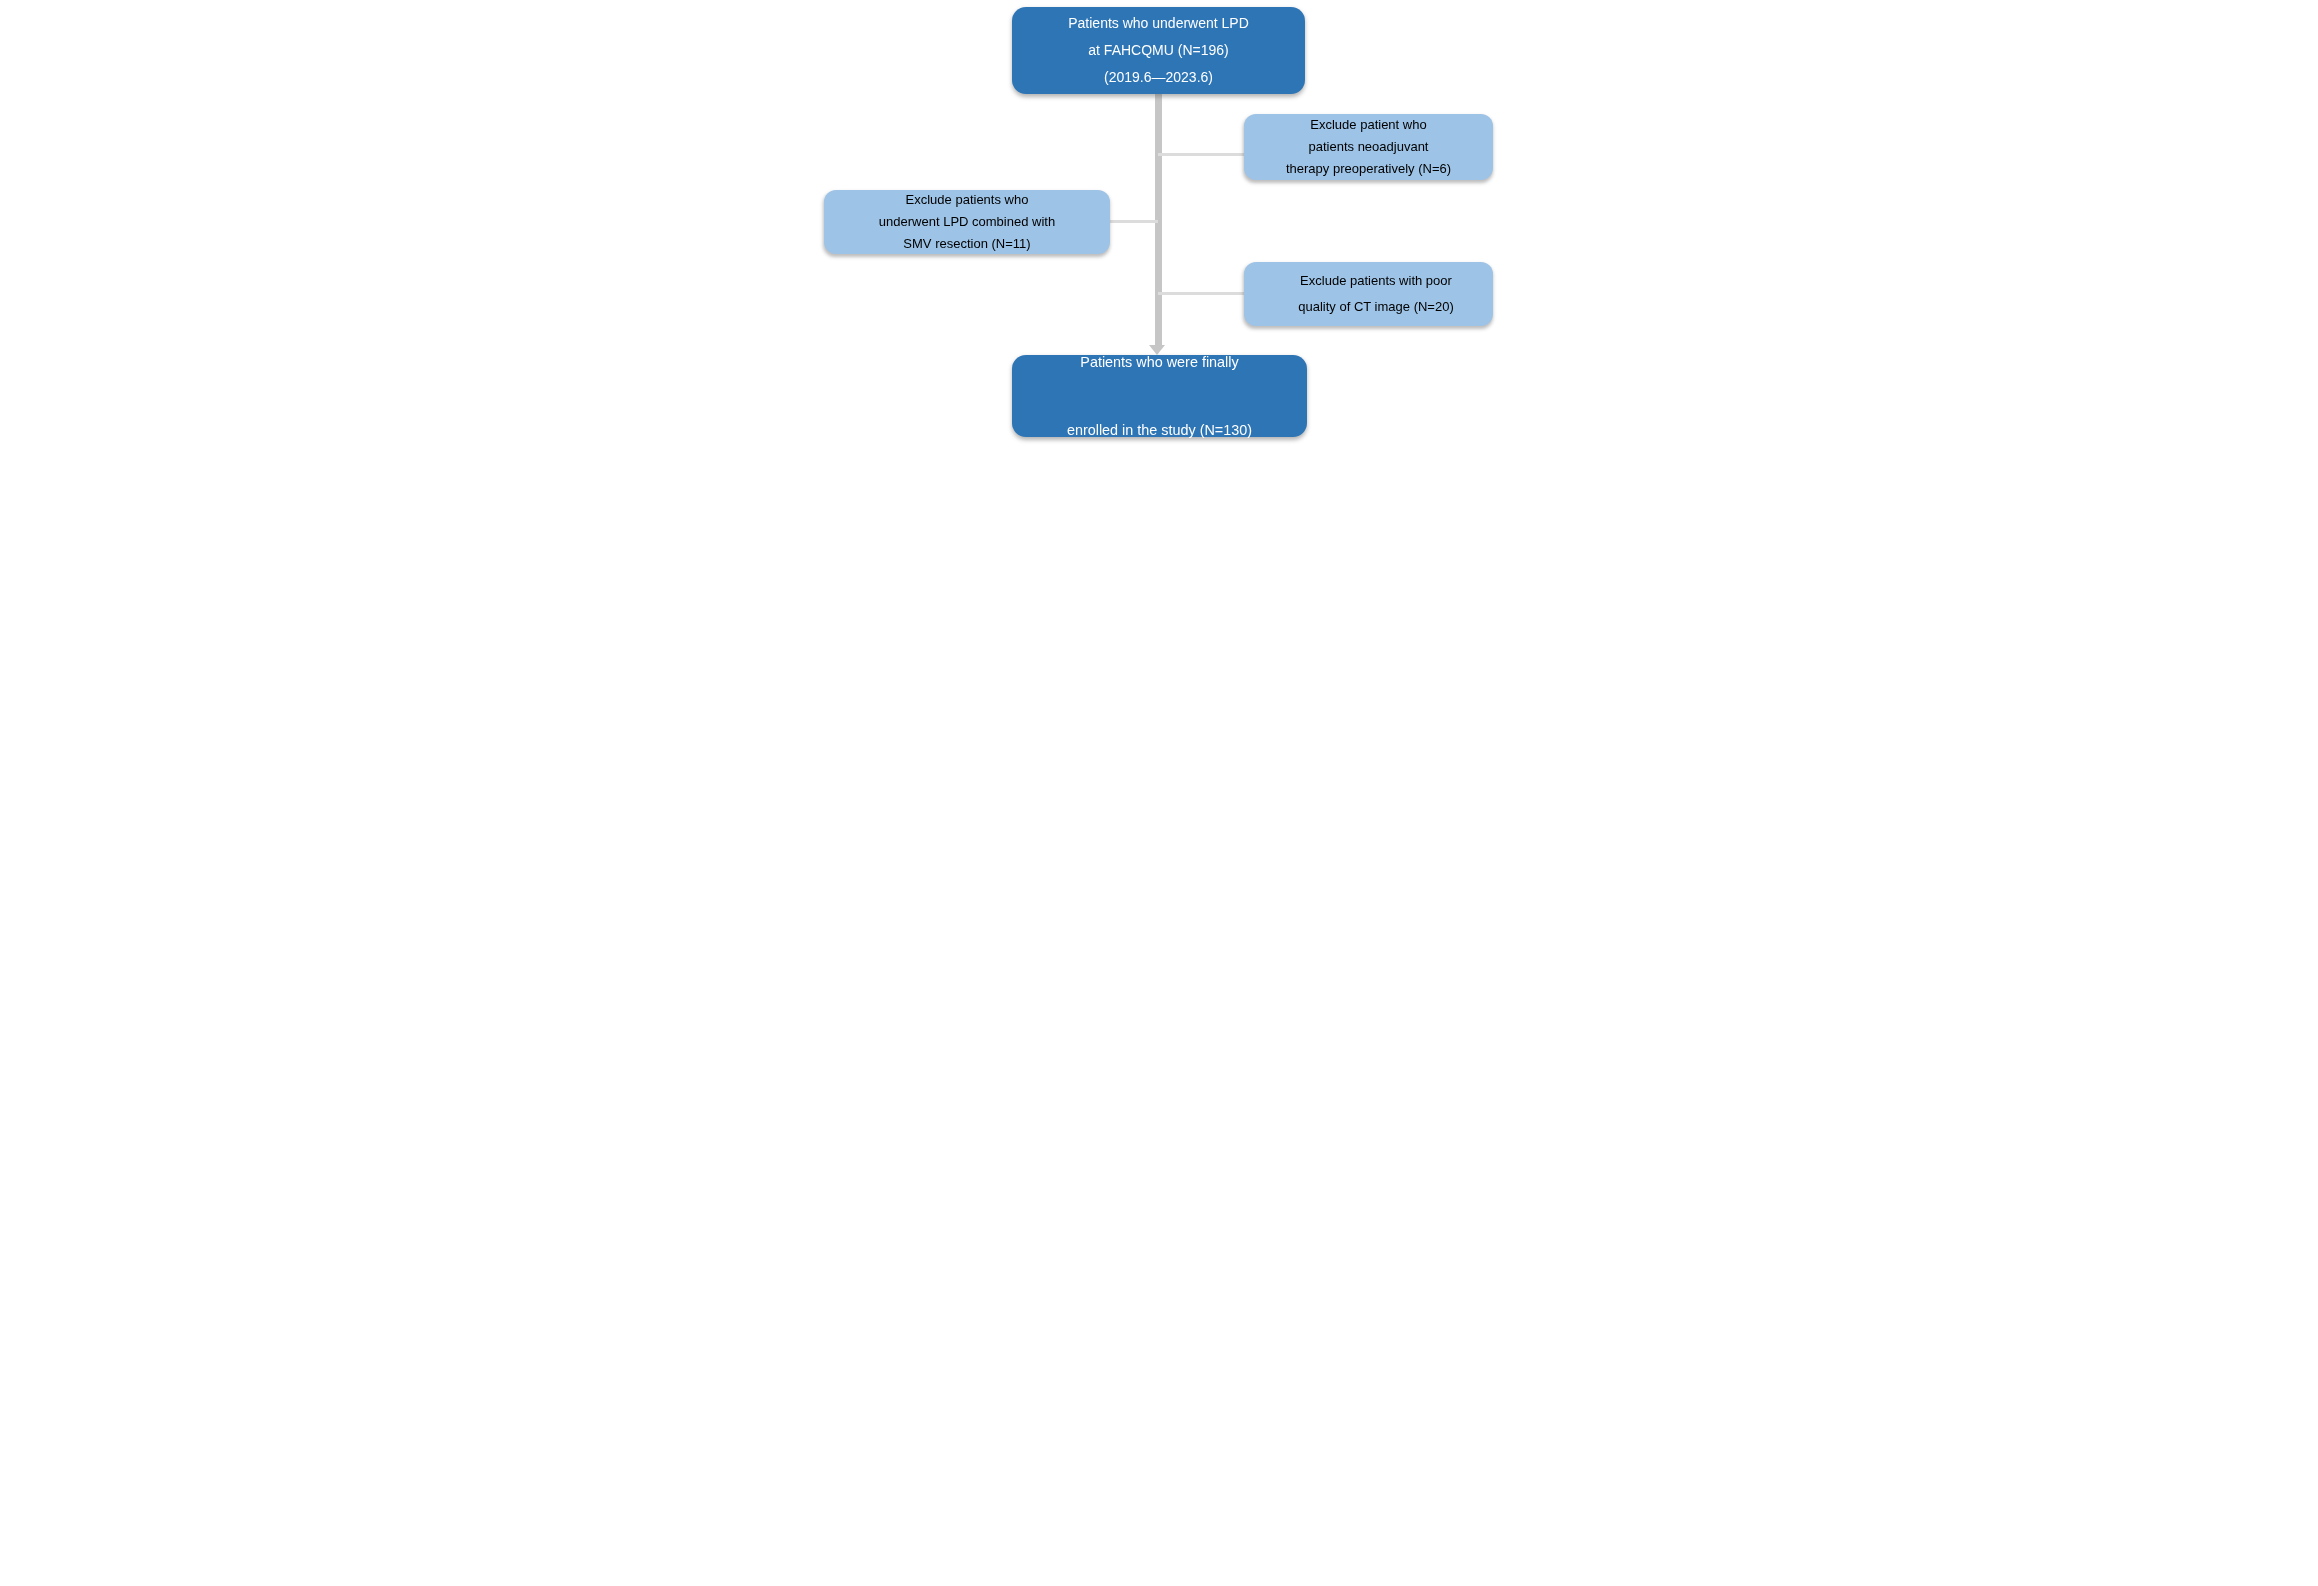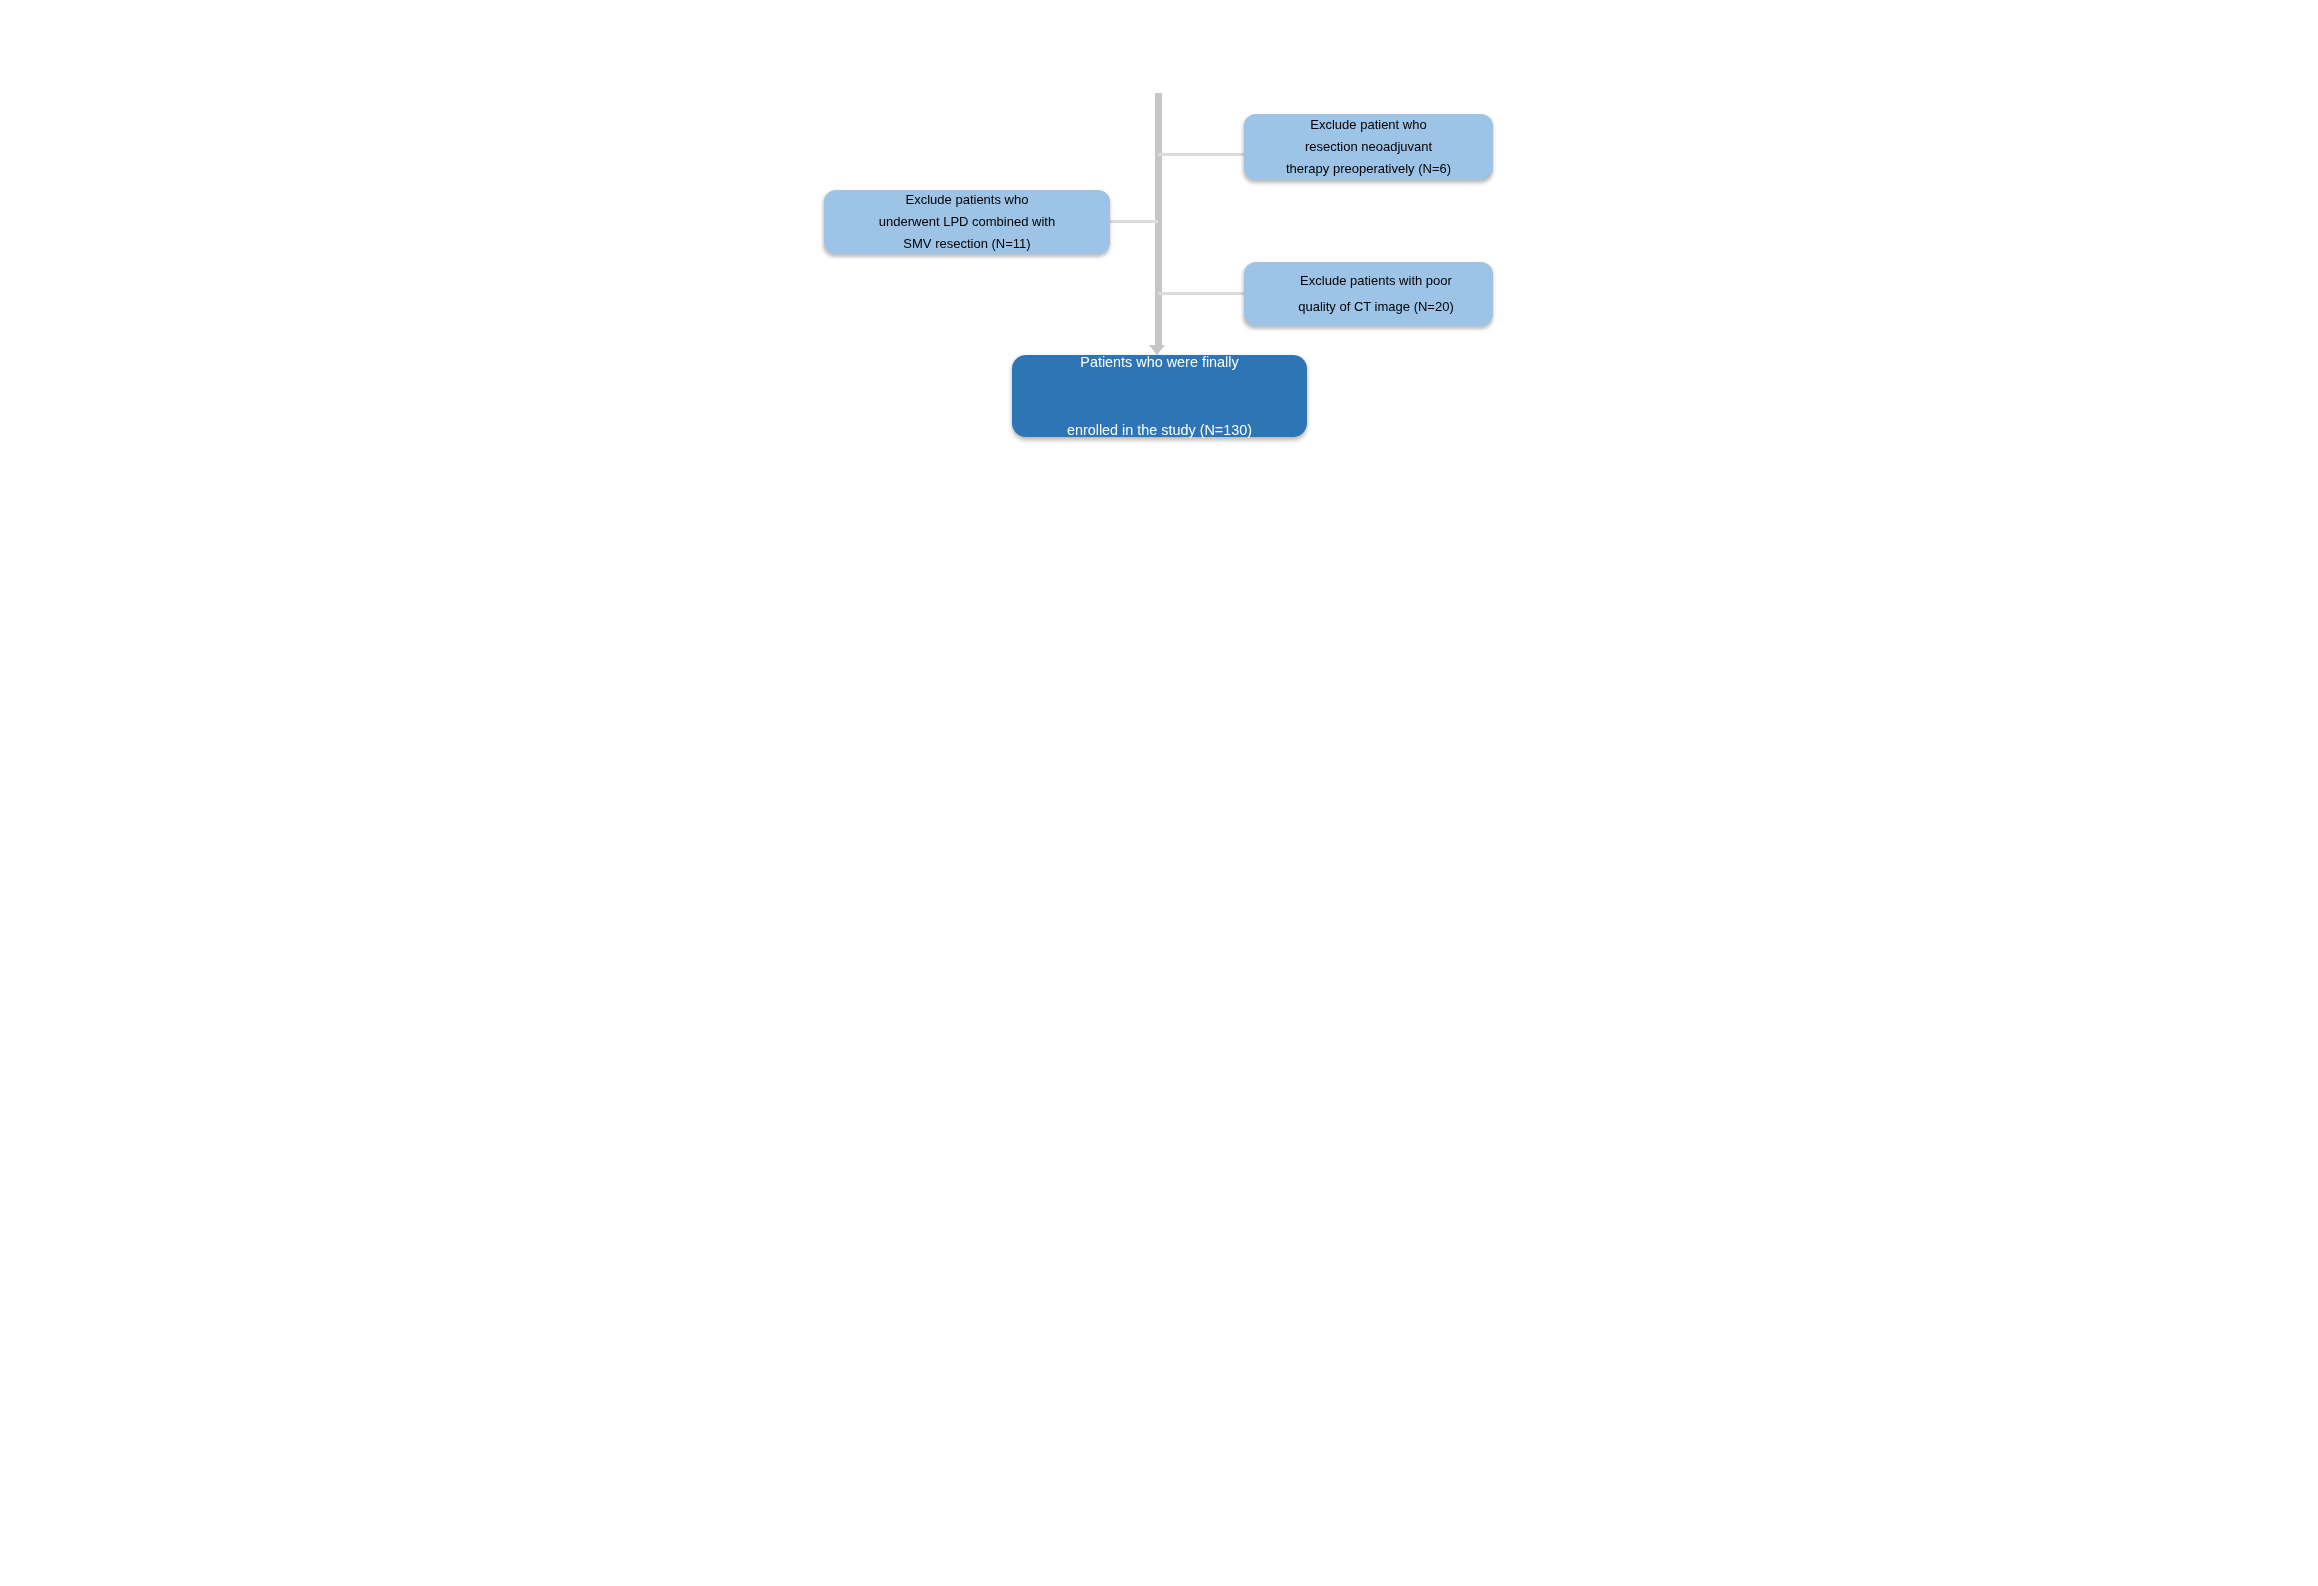--- a/index.html
+++ b/index.html
@@ -68,24 +68,29 @@
 <body>
 
 <div class="stage">
 
   <div class="trunk"></div>
   <div class="branch" style="left:357px;top:153px;width:86px;"></div>
   <div class="branch" style="left:273px;top:220px;width:84px;"></div>
   <div class="branch" style="left:357px;top:292px;width:86px;"></div>
   <div class="arrowhead"></div>
 
+  <div class="box dark t-xl" style="left:211px;top:6.5px;width:293px;height:87px;">
+    <div class="line">Patients who underwent LPD</div>
+    <div class="line">at FAHCQMU (N=196)</div>
+    <div class="line">(2019.6—2023.6)</div>
+  </div>
 
   <div class="box light t-md" style="left:443px;top:114px;width:249px;height:66px;">
     <div class="line">Exclude patient who</div>
-    <div class="line">resection neoadjuvant</div>
+    <div class="line">patients neoadjuvant</div>
     <div class="line">therapy preoperatively (N=6)</div>
   </div>
 
   <div class="box light t-md" style="left:23px;top:190px;width:286px;height:64px;">
     <div class="line">Exclude patients who</div>
     <div class="line">underwent LPD combined with</div>
     <div class="line">SMV resection (N=11)</div>
   </div>
 
   <div class="box light t-md2" style="left:443px;top:262px;width:249px;height:64px;">

